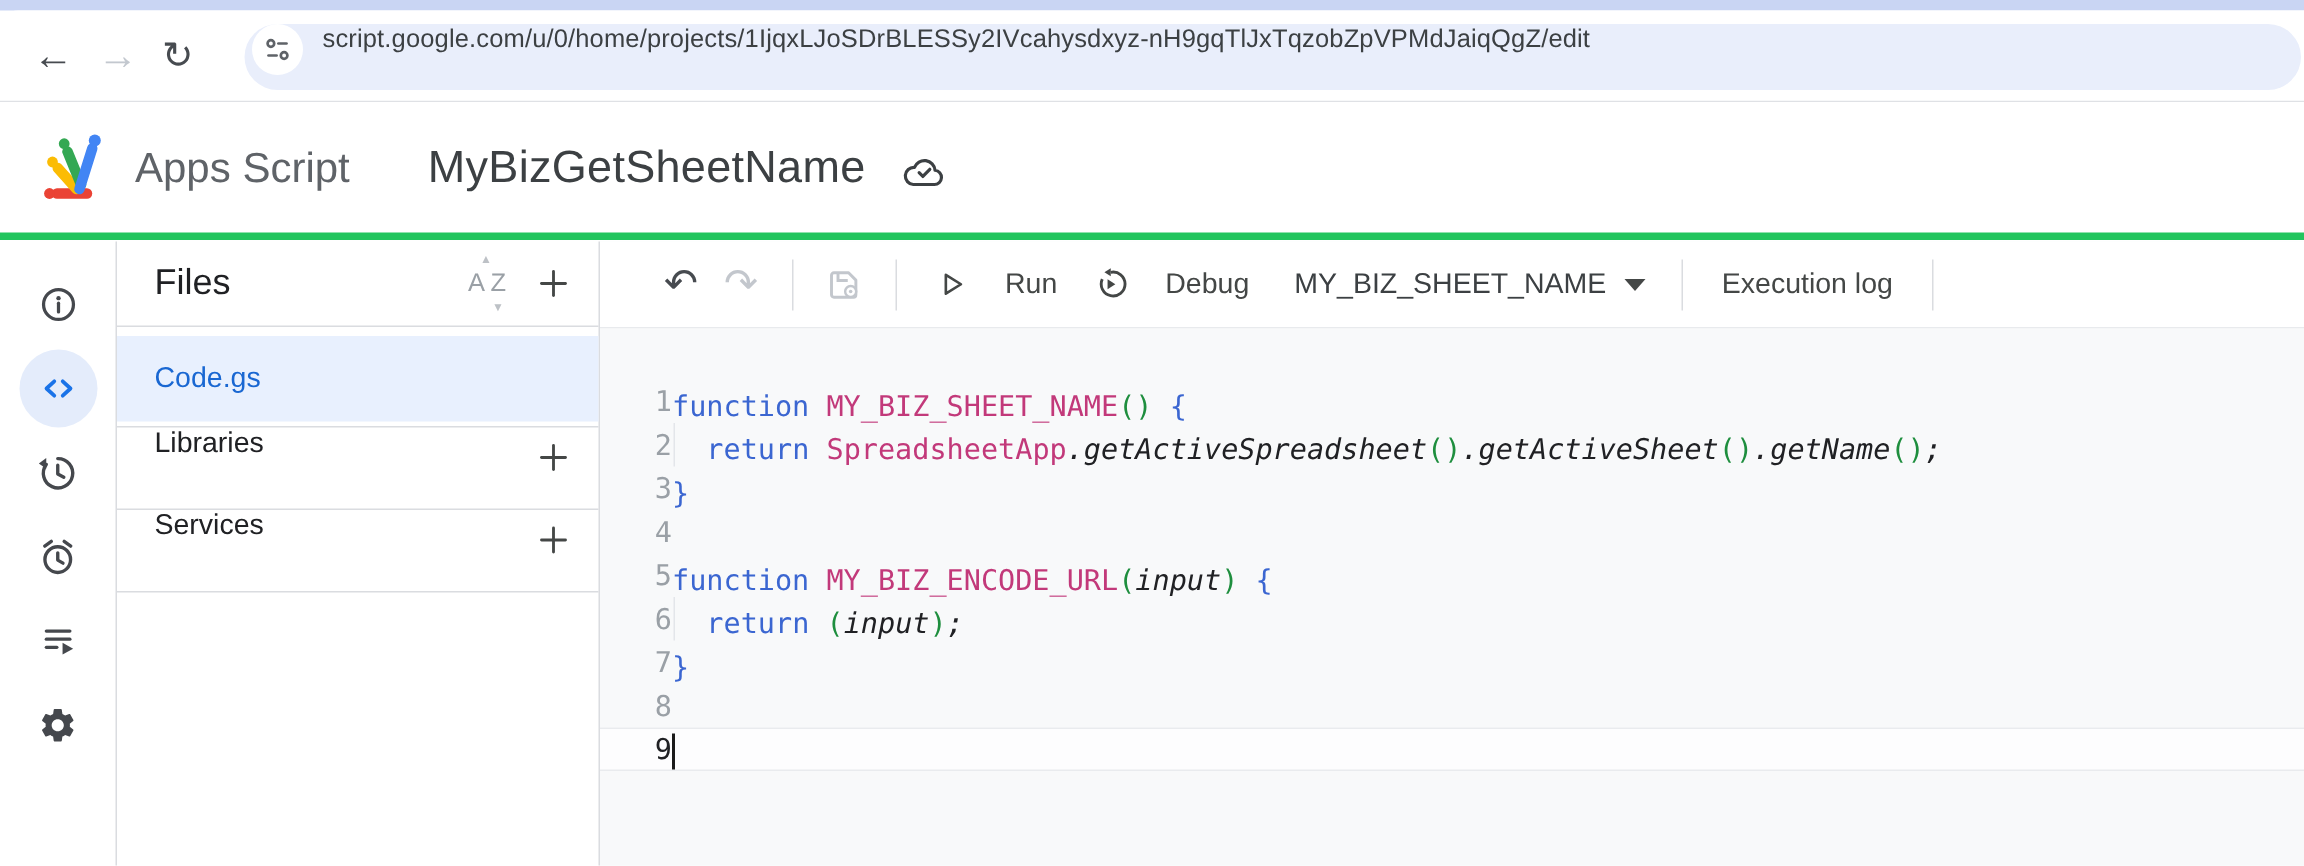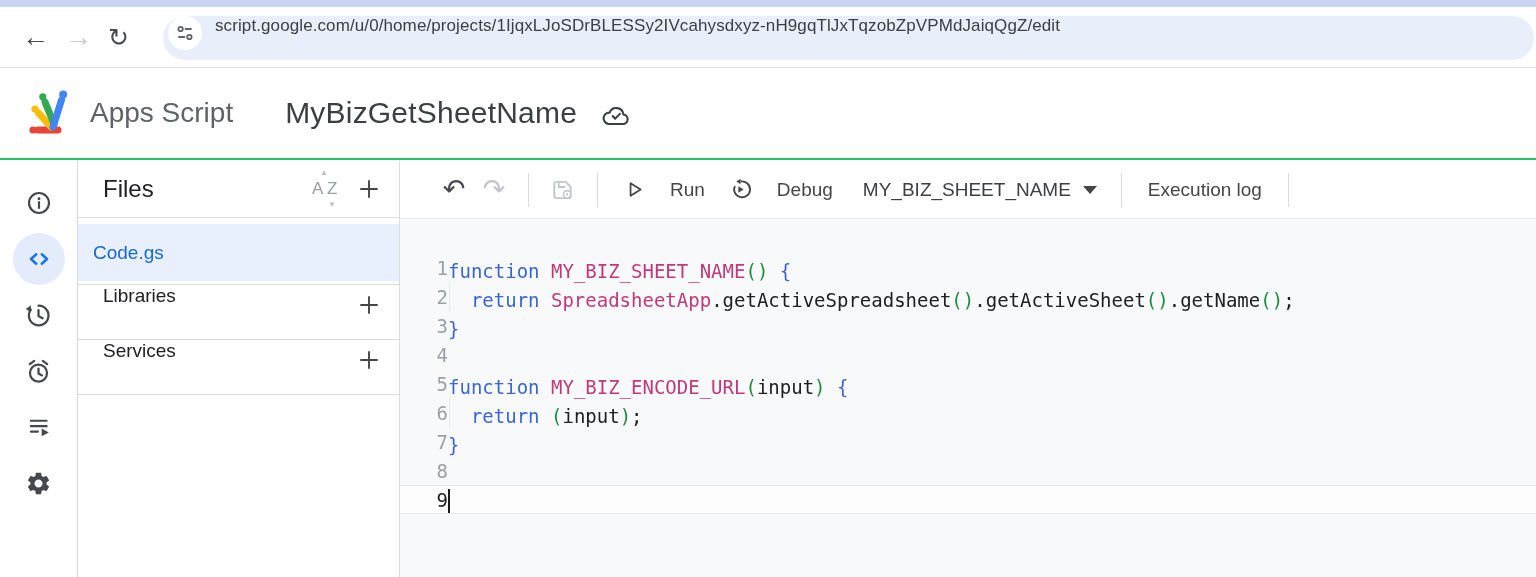--- a/index.html
+++ b/index.html
@@ -18,21 +18,21 @@
   .nav-reload { font-size:25px; }
   .omnibox { position:absolute; left:163px; top:9px; width:1371px; height:44px;
              background:var(--omnibox-bg); border-radius:22px; display:flex; }
   .site-chip { width:34px; height:34px; border-radius:50%; background:#fff; margin-left:5px;
                display:flex; align-items:center; justify-content:center; }
   .url-text { margin-left:13px; font-size:17px; font-weight:500; color:#3c4043; letter-spacing:.1px;
               white-space:nowrap; }
 
   
   .app-header { position:absolute; left:0; top:68px; width:1536px; height:92px; background:#fff;
-                border-bottom:2px solid #22c55e; display:flex; align-items:center; }
+                border-bottom:5px solid #22c55e; display:flex; align-items:center; }
   .logo { margin-left:28px; }
   .app-name { margin-left:14px; font-size:28px; color:#5f6368; }
   .project-title { margin-left:52px; font-size:30px; color:#3c4043; letter-spacing:.2px; }
   .cloud-status { margin-left:24px; margin-top:4px; }
 
   
   .content { position:absolute; left:0; top:161px; width:1536px; height:416px; display:flex; }
 
   .rail { width:78px; height:100%; background:#fff; border-right:1px solid #dadce0;
           display:flex; flex-direction:column; align-items:center; padding-top:14px; }
@@ -47,21 +47,21 @@
   .files-header .spacer { flex:1; }
   .sort-icon { position:relative; width:40px; height:34px; color:#9aa0a6; cursor:pointer; }
   .sort-icon .la { position:absolute; left:3px;  top:7px; font-size:17px; }
   .sort-icon .lz { position:absolute; left:18px; top:7px; font-size:17px; }
   .sort-icon .cu { position:absolute; left:11px; top:-4px;  font-size:8px; color:#bdc1c6; }
   .sort-icon .cd { position:absolute; left:19px; bottom:-3px; font-size:8px; color:#bdc1c6; }
   .plus-btn { width:40px; height:40px; display:flex; align-items:center; justify-content:center;
               cursor:pointer; margin-right:10px; }
   .file-row { height:57px; margin-top:6px; background:var(--selected-file-bg);
               display:flex; align-items:center; cursor:pointer; }
-  .file-row .fname { margin-left:15px; font-size:19px; color:#1967d2; }
+  .file-row .fname { margin-left:25px; font-size:19px; color:#1967d2; }
   .file-sep { height:4px; border-bottom:1px solid #dadce0; }
   .section-row { height:55px; border-bottom:1px solid #dadce0; display:flex; align-items:flex-start; cursor:pointer; }
   .section-row .slabel { margin-left:25px; font-size:19px; color:#202124; flex:1; }
 
   .editor-col { flex:1; height:100%; position:relative; background:var(--editor-bg); }
   .toolbar { position:absolute; left:0; top:0; right:0; height:58px; background:#fff;
              border-bottom:1px solid #e8eaed; display:flex; align-items:center; padding-left:34px; }
   .tb-icon { display:flex; align-items:center; justify-content:center; width:40px; height:40px; cursor:pointer; }
   .tb-glyph { font-size:27px; line-height:1; color:#474b50; }
   .tb-glyph.disabled { color:#c3c7cd; }
@@ -80,21 +80,21 @@
   .code-row.active { background:#fdfdfe; border-top:1px solid #e9ebee; border-bottom:1px solid #e9ebee; }
   .gutter { width:48px; text-align:right; color:#9aa0a6; flex:none; }
   .code-row.active .gutter { color:#202124; }
   .code-text { white-space:pre; position:relative; height:100%;
                display:flex; align-items:flex-end; }
   .indent-guide { position:absolute; left:1px; top:0; bottom:0; width:1px; background:#e3e6ea; }
   .t-k { color:var(--code-keyword); }
   .t-n { color:var(--code-name); }
   .t-g { color:var(--code-paren); }
   .t-b { color:var(--code-brace); }
-  .t-p { color:var(--code-plain); }
+  .t-p { color:var(--code-plain);font-style:italic; }
   .cursor { display:inline-block; width:2px; height:24px; background:#1b1b1b; }
 </style>
 </head>
 <body>
 
 <div class="tabstrip"></div>
 <div class="browser-bar">
   <span class="nav-glyph nav-back">←</span>
   <span class="nav-glyph disabled">→</span>
   <span class="nav-glyph nav-reload">↻</span>

